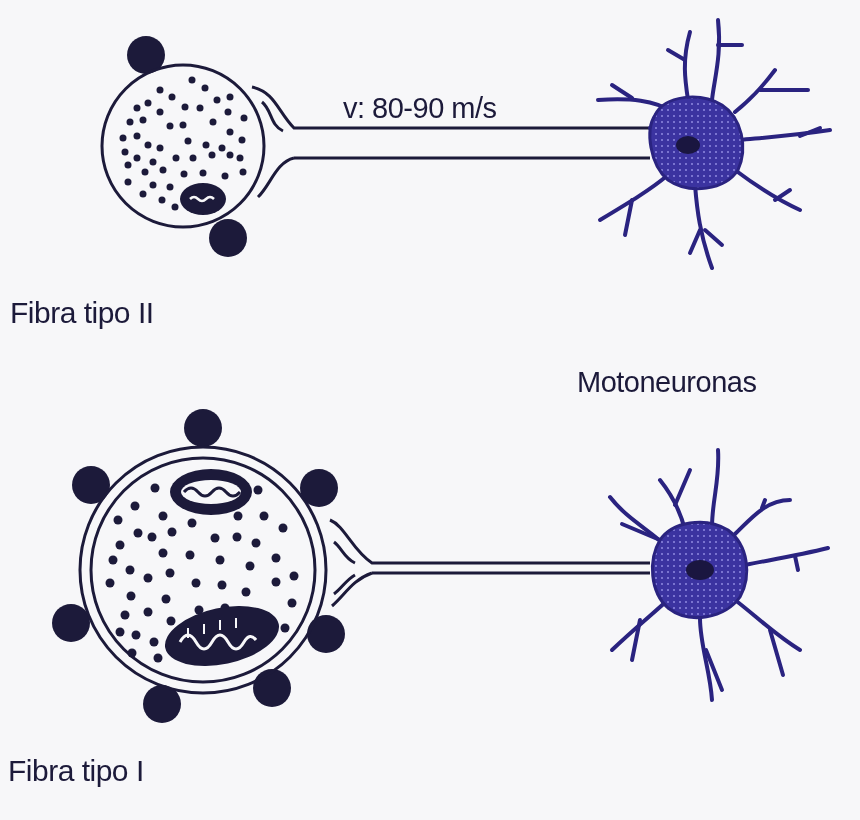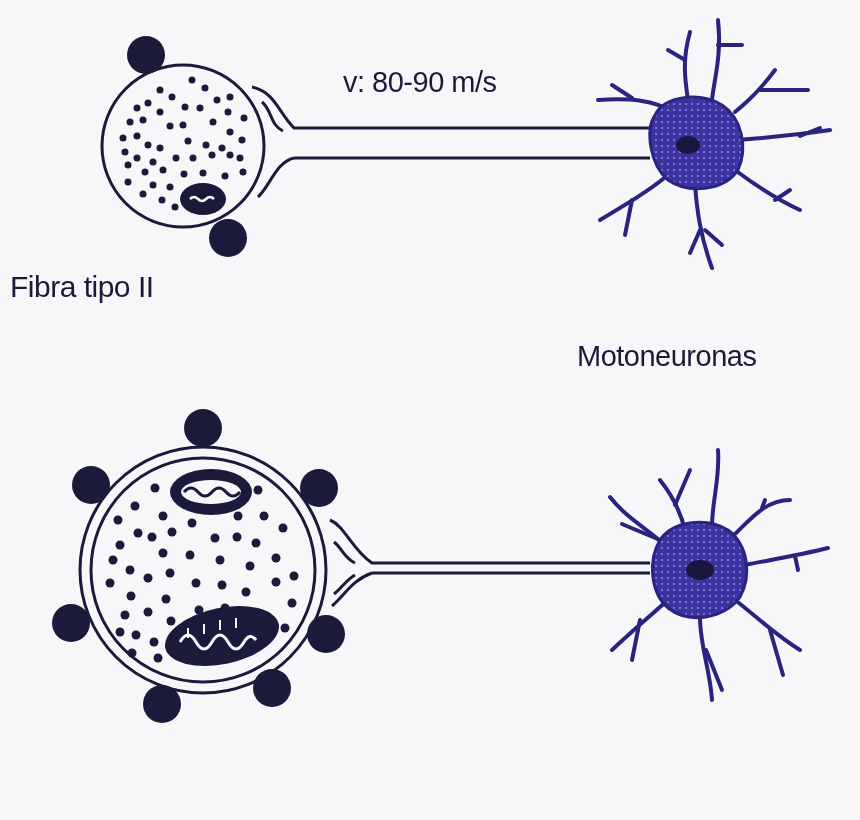--- a/index.html
+++ b/index.html
@@ -9,20 +9,21 @@
     font-family: "Liberation Sans", sans-serif;
     position: relative;
   }
   .stage { position: absolute; left: 0; top: 0; width: 860px; height: 820px; }
   .label {
     position: absolute;
     color: #1c1a3a;
     font-family: "Liberation Sans", sans-serif;
     white-space: nowrap;
     letter-spacing: -0.5px;
+    margin-top: 26px;
   }
   .lbl-type2 { left: 10px; top: 270px; font-size: 30px; }
   .lbl-type1 { left: 8px; top: 728px; font-size: 30px; }
   .lbl-v1 { left: 343px; top: 66px; font-size: 29px; }
   .lbl-v2 { left: 440px; top: 490px; font-size: 29px; }
   .lbl-moto { left: 577px; top: 340px; font-size: 29px; }
   svg { position: absolute; left: 0; top: 0; }
 </style>
 </head>
 <body>
@@ -230,14 +231,15 @@
     <path d="M670 598 C655 612 635 628 612 650"></path>
     <path d="M640 620 L632 660"></path>
   </g>
   <path d="M660 540 C672 522 705 516 728 530 C748 545 752 575 740 597 C725 618 690 625 668 608 C650 592 648 560 660 540 Z" fill="url(#somaTex)" stroke="#2a2380" stroke-width="3"></path>
   <ellipse cx="700" cy="570" rx="14" ry="10" fill="#1a1640"></ellipse>
 </svg>
 
 <div class="label lbl-v1">v: 80-90 m/s</div>
 <div class="label lbl-type2">Fibra tipo II</div>
 <div class="label lbl-moto">Motoneuronas</div>
+<div class="label lbl-type1">Fibra tipo I</div>
 
 </div>
 
 </body></html>

